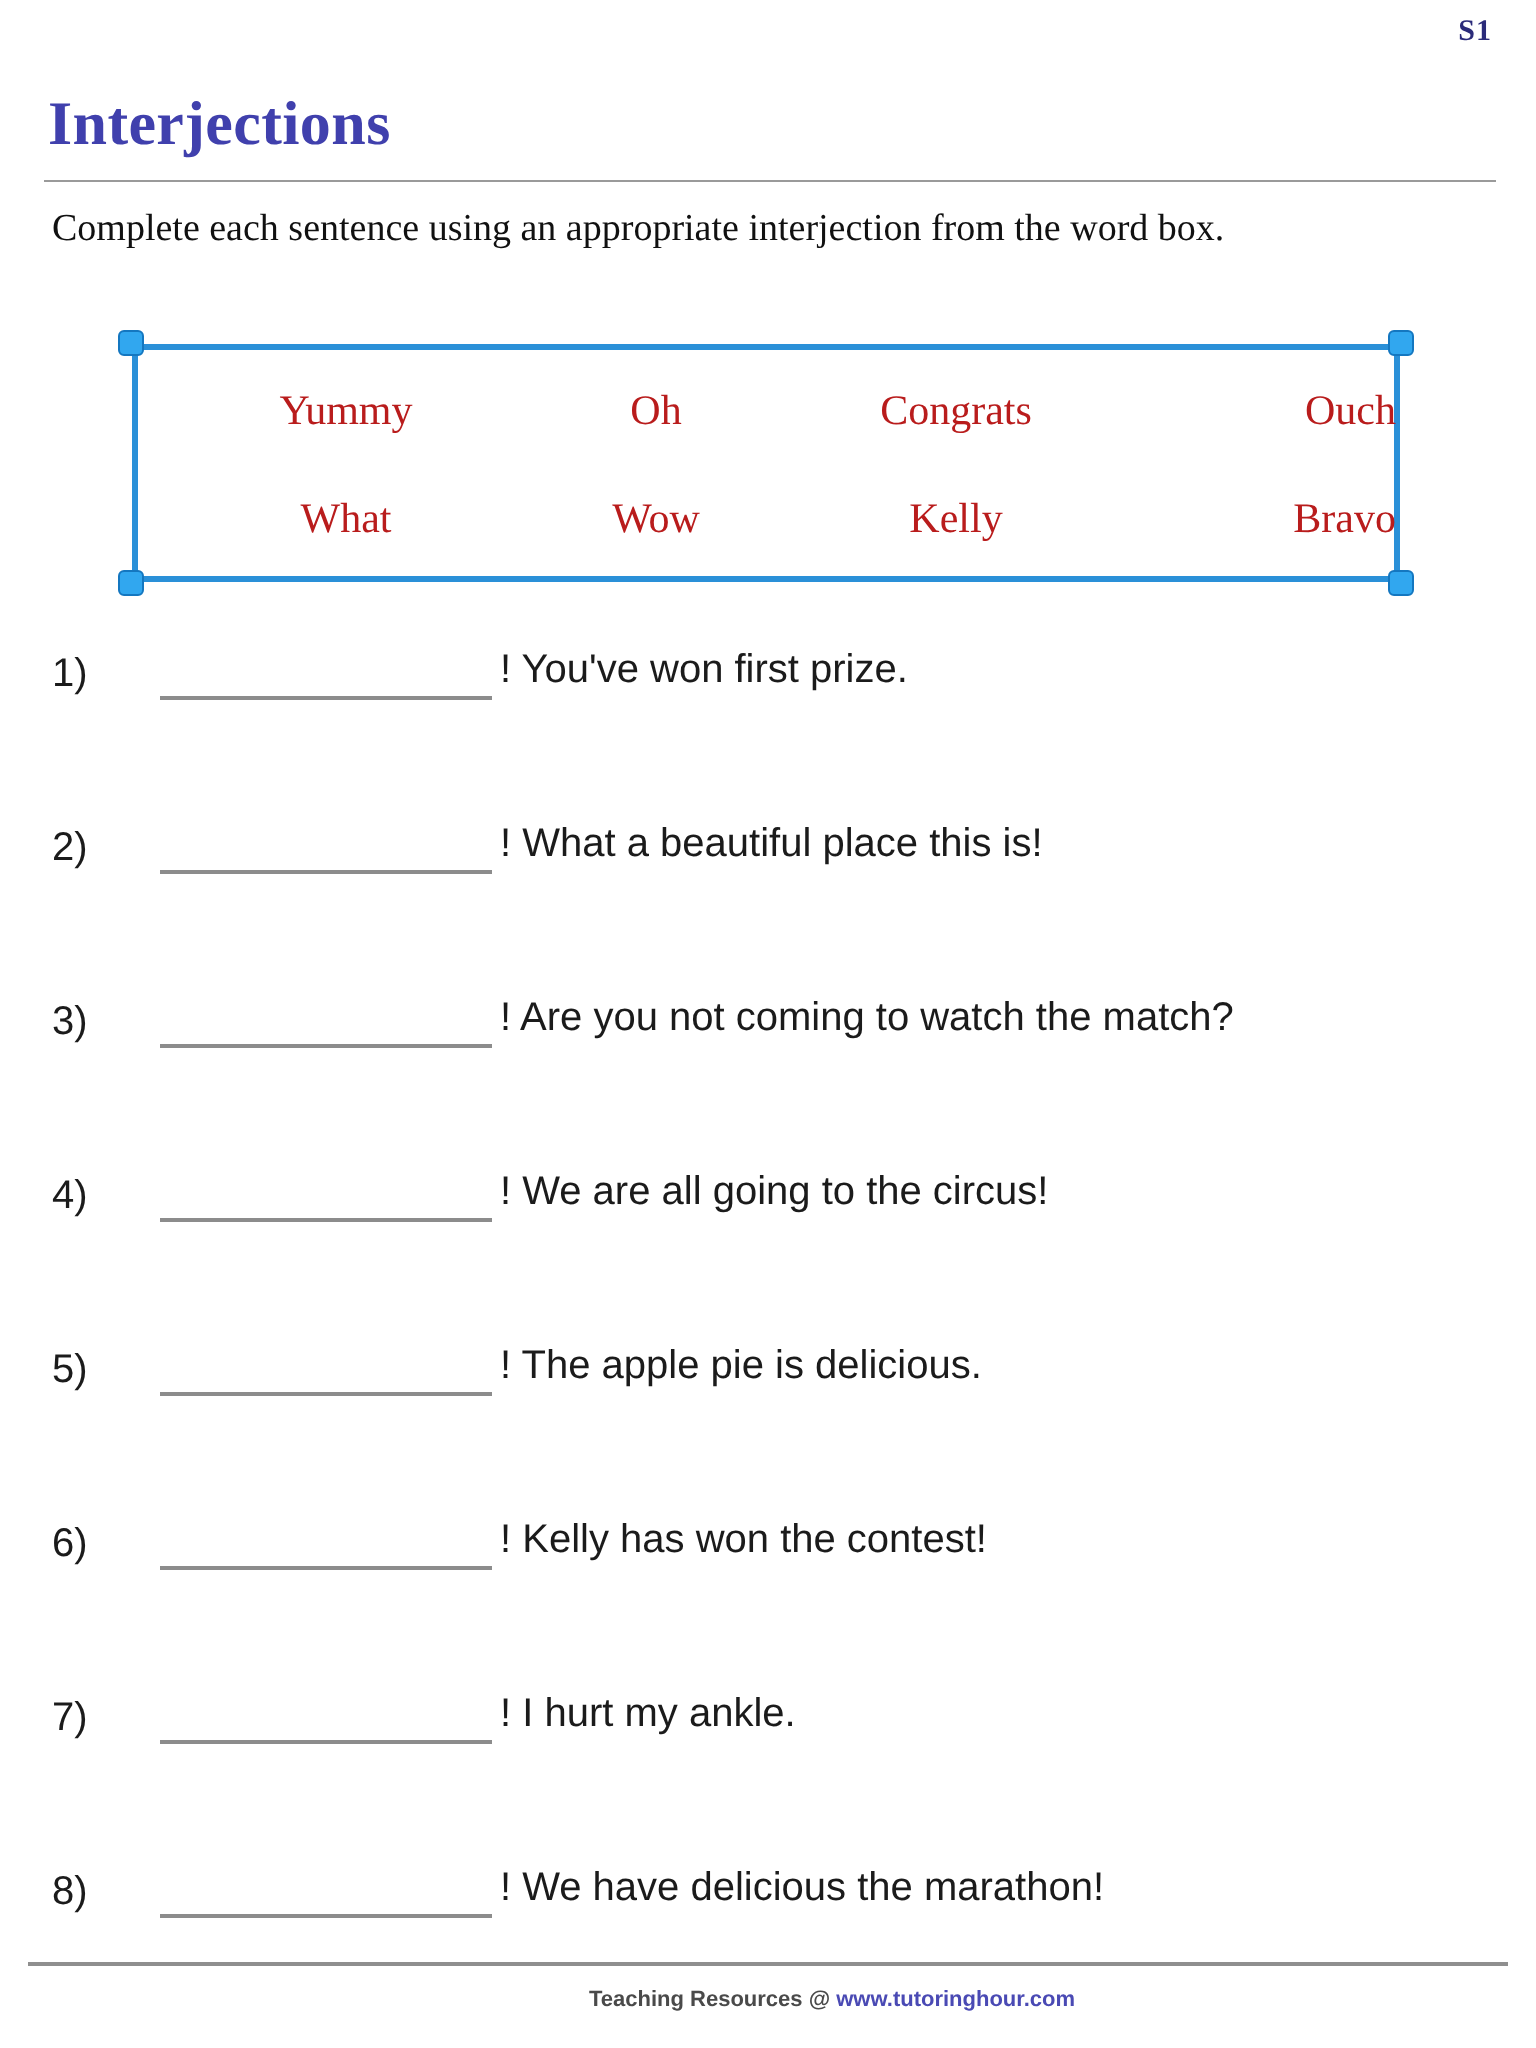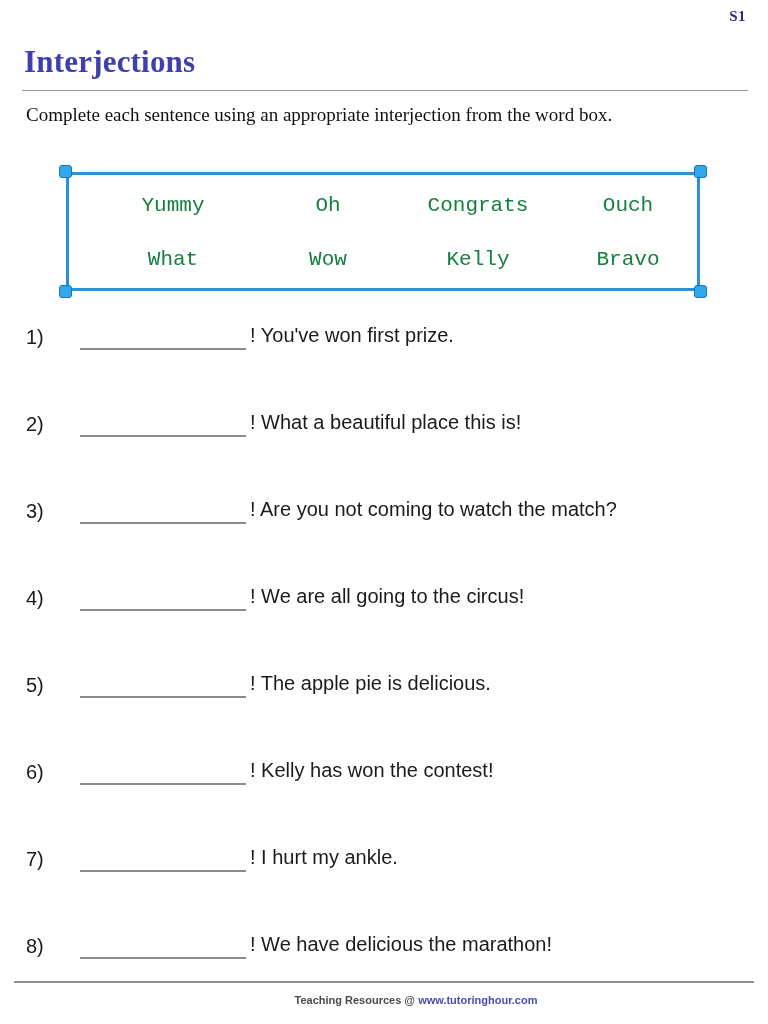--- a/index.html
+++ b/index.html
@@ -83,29 +83,29 @@
     flex-direction: column;
     justify-content: space-around;
     padding: 6px 0 4px 0;
     box-sizing: border-box;
   }
   .wordbox-row {
     display: flex;
     align-items: center;
   }
   .word {
-    font-family: Liberation Mono, monospace;
+    font-family: Liberation Serif, serif;
     font-size: 21px;
-    color: #15803d;
+    color: #b91c1c;
     text-align: center;
   }
   .wordbox-row .word:nth-child(1) { width: 170px; margin-left: 22px; }
   .wordbox-row .word:nth-child(2) { width: 140px; }
   .wordbox-row .word:nth-child(3) { width: 160px; }
-  .wordbox-row .word:nth-child(4) { width: 140px; }
+  .wordbox-row .word:nth-child(4) { width: 140px; text-align: right; }
 
   .handle {
     position: absolute;
     width: 13px;
     height: 13px;
     border-radius: 3px;
     background: #31a7ef;
     border: 1px solid #1477c0;
     box-sizing: border-box;
   }

